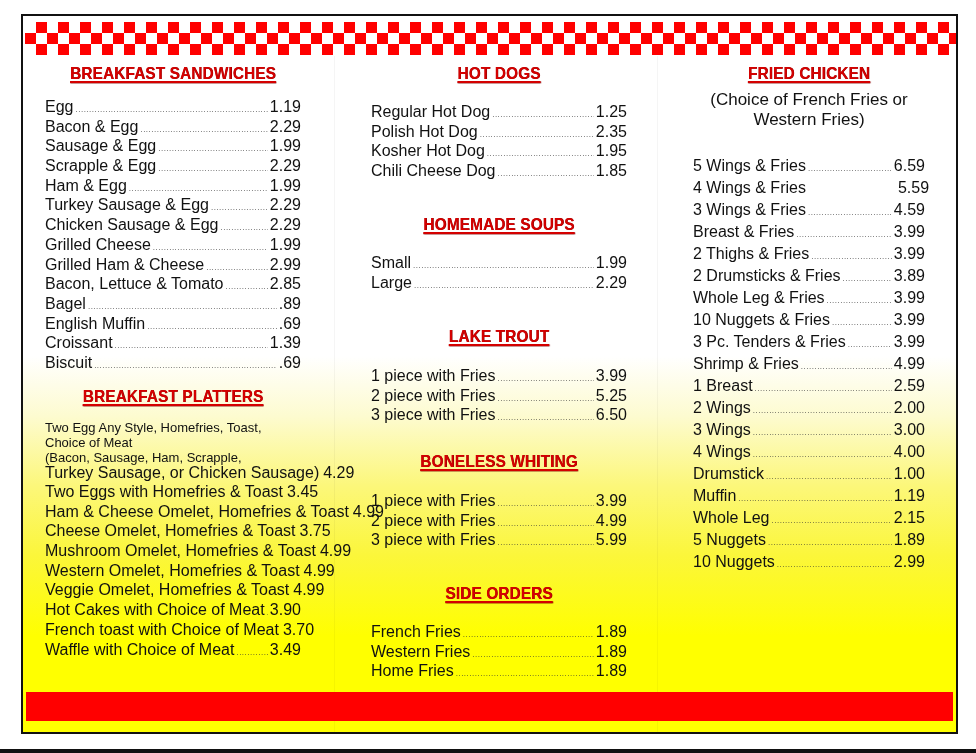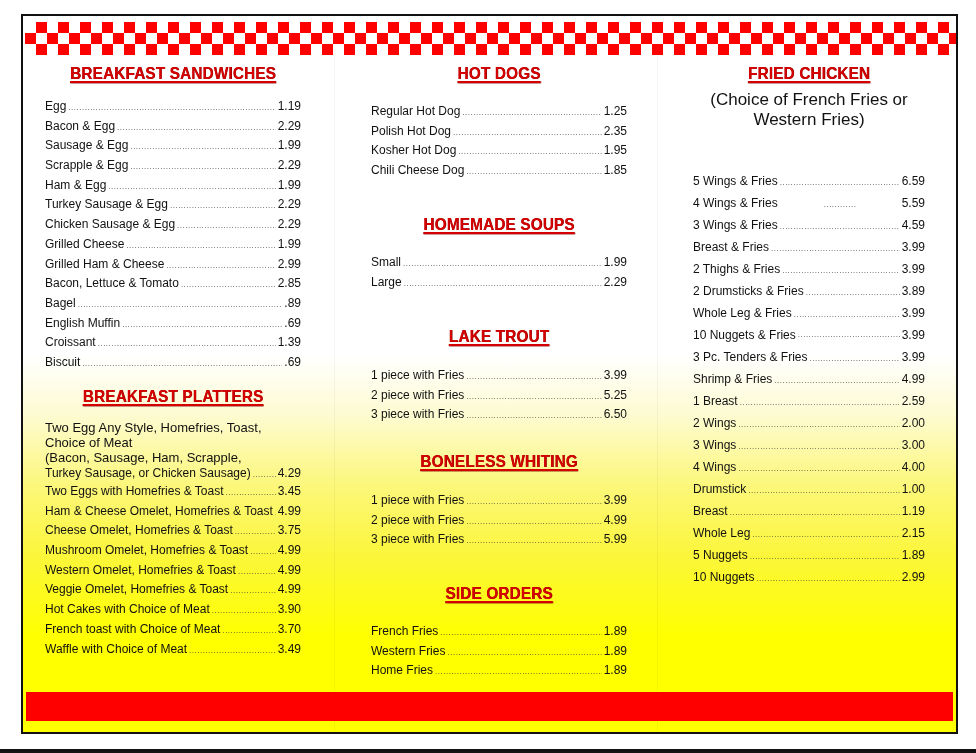--- a/index.html
+++ b/index.html
@@ -40,21 +40,21 @@
     color: #d40000; font-weight: bold; font-size: 17px; text-align: center;
     text-decoration: underline; text-decoration-thickness: 1.5px; text-underline-offset: 2px;
     letter-spacing: 0.2px; font-stretch: condensed;
     transform: scaleX(0.9); transform-origin: center;
     text-shadow: 0.4px 0.4px 0 #7a0000;
   }
   .subheading { text-align: center; font-size: 17px; color: #111; margin-top: 6px; }
 
   .items { list-style: none; }
   .item {
-    display: flex; align-items: baseline; font-size: 12px; color: #111;
+    display: flex; align-items: baseline; font-size: 16px; color: #111;
     height: 19.7px; line-height: 19.7px; white-space: nowrap;
   }
   .item .name { flex: 0 0 auto; }
   .item .dots {
     flex: 1 1 auto; overflow: hidden; margin: 0 2px; color: #333;
     letter-spacing: 0.5px; font-size: 8px;
   }
   .item .dots::before {
     content: "................................................................................................................................................";
   }
@@ -311,21 +311,21 @@
             <span class="price">1.89</span>
           </li>
         </ul>
     </div>
   </div>
 
   <div class="col c3">
     <div class="sec" style="top:0;">
       <div class="heading">FRIED CHICKEN</div>
       <div class="subheading">(Choice of French Fries or Western Fries)</div>
-      <ul class="items" style="margin-top:40px;">
+      <ul class="items" style="margin-top:25px;">
           <li class="item" style="height: 22px; line-height: 22px;">
             <span class="name">5 Wings &amp; Fries</span>
             <span class="dots"></span>
             <span class="price">6.59</span>
           </li>
           <li class="item" style="height: 22px; line-height: 22px; gap: 44px;">
             <span class="name">4 Wings &amp; Fries</span>
             <span class="dots"></span>
             <span class="price">5.59</span>
           </li>
@@ -347,21 +347,21 @@
           <li class="item" style="height: 22px; line-height: 22px;">
             <span class="name">2 Drumsticks &amp; Fries</span>
             <span class="dots"></span>
             <span class="price">3.89</span>
           </li>
           <li class="item" style="height: 22px; line-height: 22px;">
             <span class="name">Whole Leg &amp; Fries</span>
             <span class="dots"></span>
             <span class="price">3.99</span>
           </li>
-          <li class="item" style="height: 22px; line-height: 22px; align-items: center;">
+          <li class="item" style="height: 22px; line-height: 22px;">
             <span class="name">10 Nuggets &amp; Fries</span>
             <span class="dots"></span>
             <span class="price">3.99</span>
           </li>
           <li class="item" style="height: 22px; line-height: 22px;">
             <span class="name">3 Pc. Tenders &amp; Fries</span>
             <span class="dots"></span>
             <span class="price">3.99</span>
           </li>
           <li class="item" style="height: 22px; line-height: 22px;">
@@ -388,21 +388,21 @@
             <span class="name">4 Wings</span>
             <span class="dots"></span>
             <span class="price">4.00</span>
           </li>
           <li class="item" style="height: 22px; line-height: 22px;">
             <span class="name">Drumstick</span>
             <span class="dots"></span>
             <span class="price">1.00</span>
           </li>
           <li class="item" style="height: 22px; line-height: 22px;">
-            <span class="name">Breast</span>
+            <span class="name">Muffin</span>
             <span class="dots"></span>
             <span class="price">1.19</span>
           </li>
           <li class="item" style="height: 22px; line-height: 22px;">
             <span class="name">Whole Leg</span>
             <span class="dots"></span>
             <span class="price">2.15</span>
           </li>
           <li class="item" style="height: 22px; line-height: 22px;">
             <span class="name">5 Nuggets</span>

